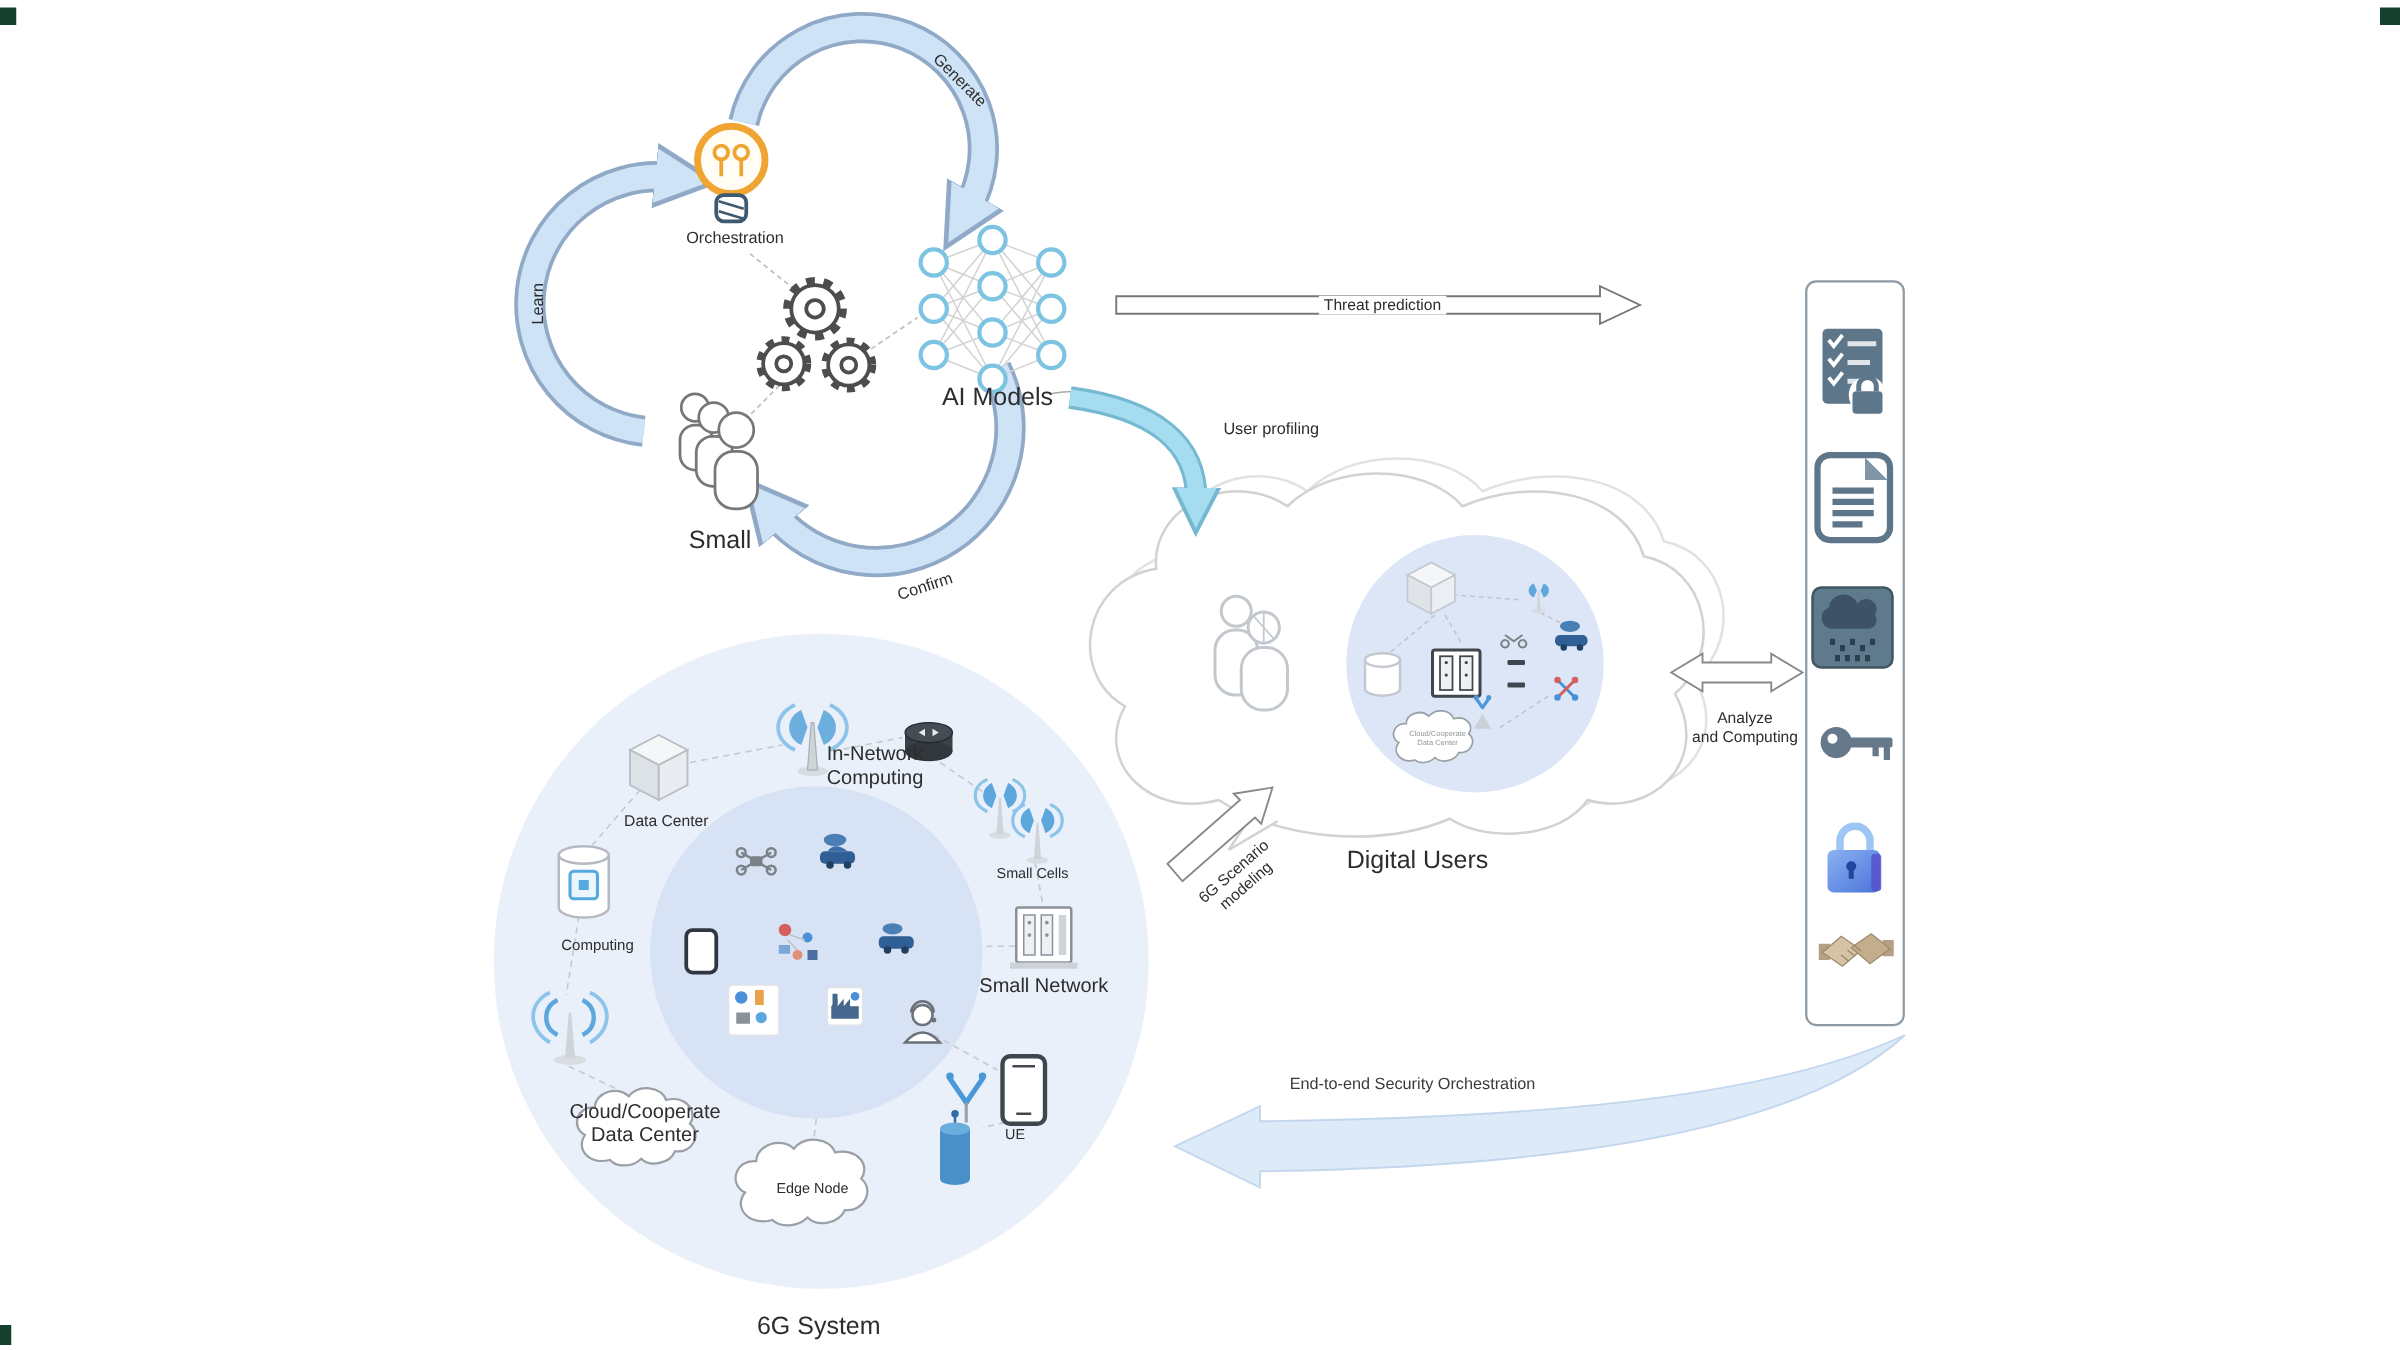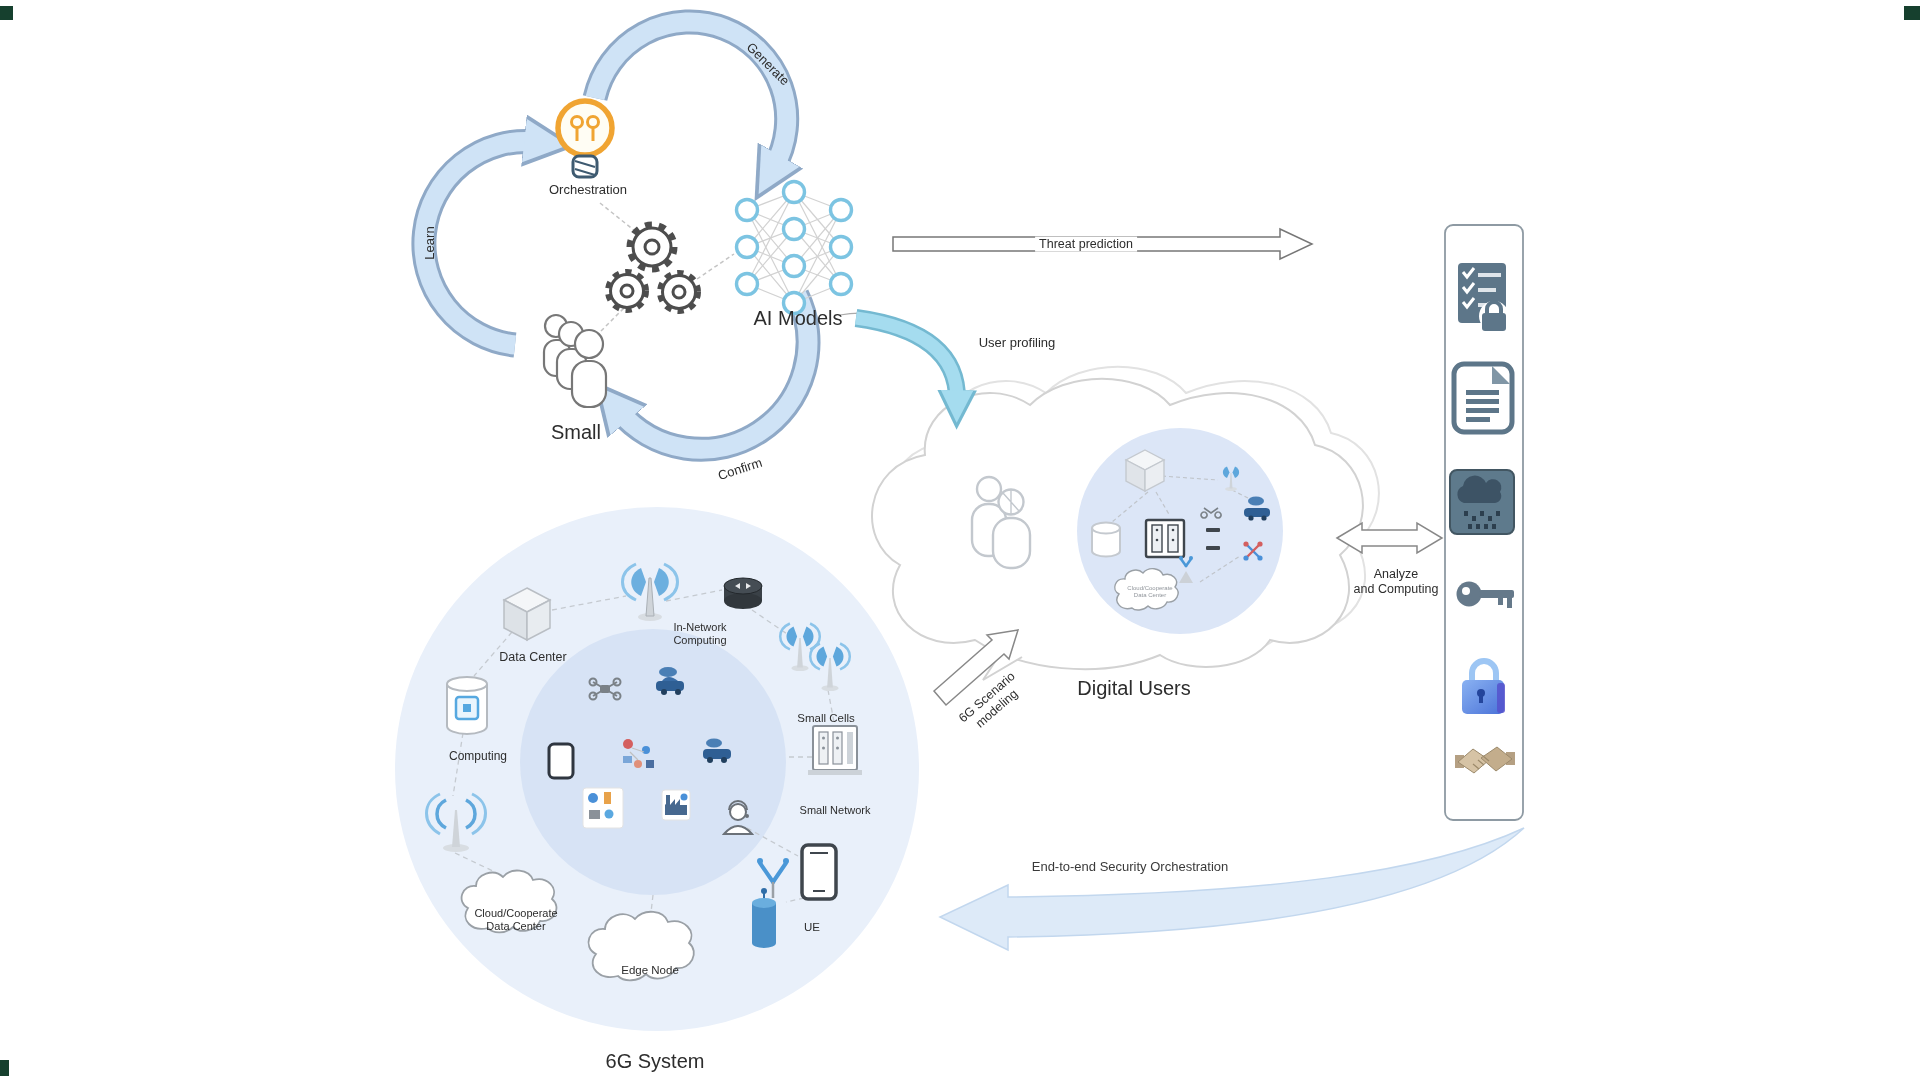--- a/index.html
+++ b/index.html
@@ -2,23 +2,23 @@
 <html><head>
 <meta charset="utf-8">
 <style>
   html,body{margin:0;padding:0;background:#fff;}
   .canvas{position:relative;width:1920px;height:1080px;background:#fff;overflow:hidden;
           font-family:"Liberation Sans",sans-serif;}
   svg.layer{position:absolute;left:0;top:0;}
   .lbl{position:absolute;transform:translate(-50%,-50%) rotate(var(--r,0deg));
        font-size:13px;color:#2d2d2d;white-space:nowrap;text-align:center;line-height:1.18;}
   .lbl .ln{display:block;}
-  .bgw{background:#fff;padding:0 4px;}
-  .sm{font-size:11.5px;margin-top:19px;}
-  .xs{font-size:11px;margin-top:20px;}
+  .bgw{background:#fff;padding:0 4px;margin-left:20px;}
+  .sm{font-size:11.5px;}
+  .xs{font-size:16px;}
   .tiny{font-size:6px;color:#90959b;}
   .md{font-size:20px;}
 </style>
 </head>
 <body>
 
 <div class="canvas">
 <svg class="layer" width="1920" height="1080" viewBox="0 0 1920 1080">
   <defs>
     <marker id="ah-dark" viewBox="0 0 10 10" refX="2.5" refY="5" markerWidth="2.1" markerHeight="2.1" orient="auto" markerUnits="strokeWidth">

